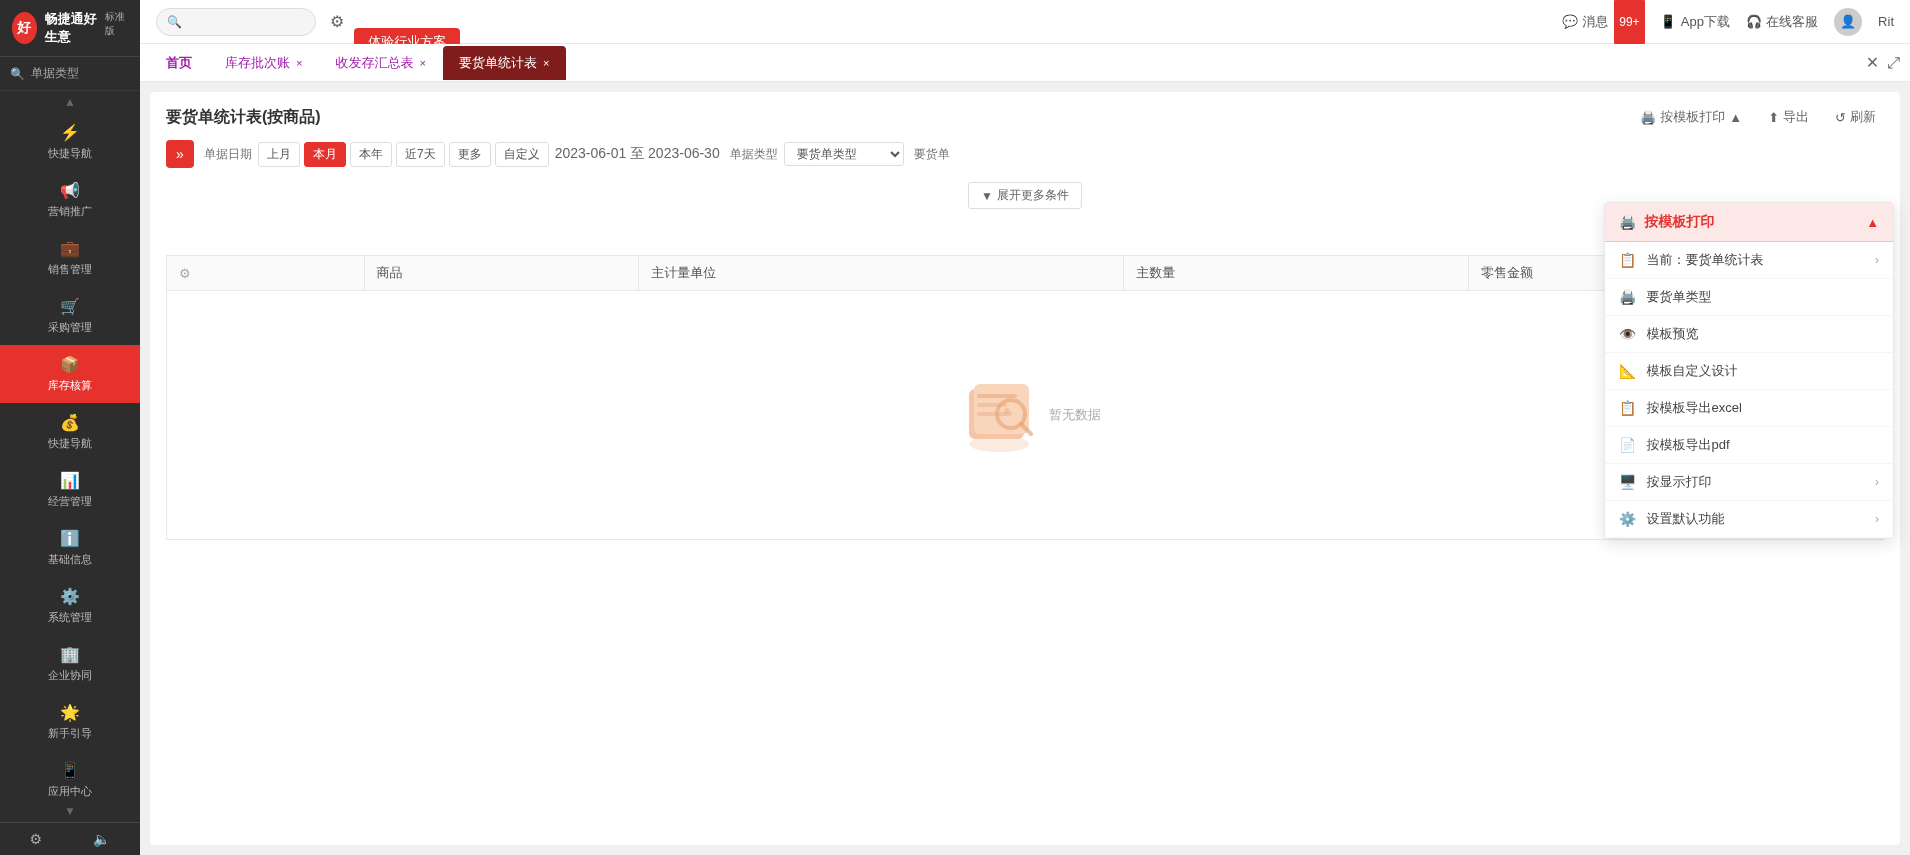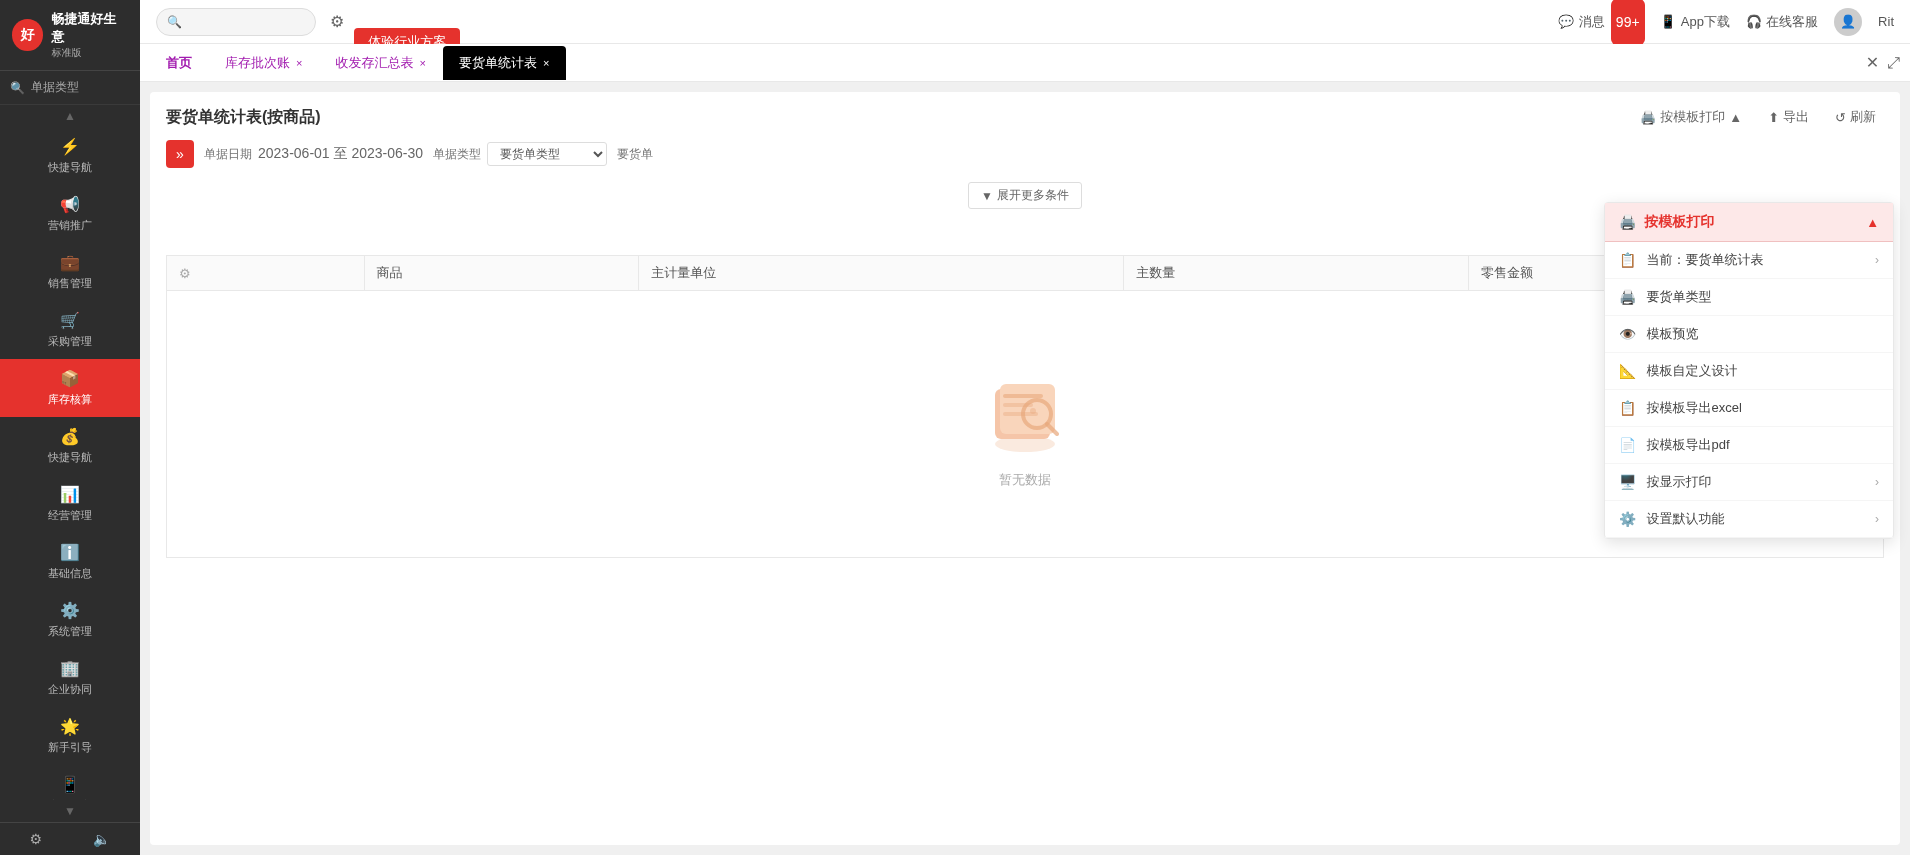--- a/index.html
+++ b/index.html
@@ -22,21 +22,21 @@
       gap: 8px;
       border-bottom: 1px solid #444;
     }
     .logo-icon {
       width: 32px; height: 32px;
       background: #e5322d;
       border-radius: 50%;
       display: flex; align-items: center; justify-content: center;
       color: white; font-weight: bold; font-size: 14px;
     }
-    .logo-text { display: flex; flex-direction: column; }
+    .logo-text { display: flex; }
     .logo-title { color: white; font-size: 13px; font-weight: bold; }
     .logo-sub { color: #aaa; font-size: 10px; }
     .sidebar-search {
       padding: 8px 10px;
       display: flex; align-items: center; gap: 6px;
       color: #aaa; font-size: 12px; cursor: pointer;
       border-bottom: 1px solid #3a3a3a;
     }
     .sidebar-nav { flex: 1; overflow-y: auto; }
     .sidebar-nav::-webkit-scrollbar { width: 4px; }
@@ -91,21 +91,21 @@
     .topbar-right {
       margin-left: auto;
       display: flex; align-items: center; gap: 16px;
       color: #555; font-size: 13px;
     }
     .topbar-right-item {
       display: flex; align-items: center; gap: 4px; cursor: pointer;
     }
     .badge {
       background: #e5322d; color: white;
-      border-radius: 6px; font-size: 14px;
+      border-radius: 1px; font-size: 12px;
       padding: 15px 5px; margin-left: 2px;
     }
     .avatar {
       width: 28px; height: 28px; border-radius: 50%;
       background: #ccc; display: flex; align-items: center; justify-content: center;
       color: #666; font-size: 13px;
     }
     .username { color: #555; font-size: 13px; text-align: right; }
 
     
@@ -122,21 +122,21 @@
     .tab {
       padding: 8px 16px;
       font-size: 13px;
       color: #a21caf;
       cursor: pointer;
       border-right: 1px solid transparent;
       display: flex; align-items: center; gap: 6px;
       white-space: nowrap;
     }
     .tab.active {
-      background: #000000; color: white;
+      background: #7f1d1d; color: white;
       border-radius: 4px 4px 0 0;
     }
     .tab .close-btn { font-size: 11px; color: inherit; }
     .tab-home { font-weight: bold; }
     .tabbar-right {
       margin-left: auto;
       display: flex; align-items: center; gap: 8px;
     }
     .tabbar-icon { color: #666; cursor: pointer; font-size: 16px; }
 
@@ -230,21 +230,21 @@
       padding: 8px 12px; color: #555; font-weight: normal;
       text-align: left; white-space: nowrap;
     }
     .data-table td {
       border: 1px solid #e8e8e8; padding: 8px 12px; color: #333;
     }
     .table-settings-icon { color: #aaa; cursor: pointer; }
 
     
     .empty-state {
-      display: flex; flex-direction: column; align-items: center;
+      display: flex; flex-direction: row; align-items: center;
       justify-content: center; padding: 60px 0;
     }
     .empty-img {
       width: 100px; height: 100px;
       position: relative; margin-bottom: 12px;
     }
     .empty-text { color: #aaa; font-size: 13px; }
 
     
     .dropdown-panel {
@@ -434,20 +434,28 @@
             <span>↺</span>
             <span>刷新</span>
           </button>
         </div>
       </div>
 
       <div class="filter-bar">
         <div class="filter-toggle">»</div>
         <div class="filter-group">
           <span class="filter-label">单据日期</span>
+          <div class="filter-btns">
+            <button class="filter-btn">上月</button>
+            <button class="filter-btn active">本月</button>
+            <button class="filter-btn">本年</button>
+            <button class="filter-btn">近7天</button>
+            <button class="filter-btn">更多</button>
+            <button class="filter-btn">自定义</button>
+          </div>
           <span class="filter-date">2023-06-01 至 2023-06-30</span>
         </div>
         <div class="filter-group">
           <span class="filter-label">单据类型</span>
           <select class="filter-select">
             <option>要货单类型</option>
           </select>
         </div>
         <div class="filter-group">
           <span class="filter-label">要货单</span>

